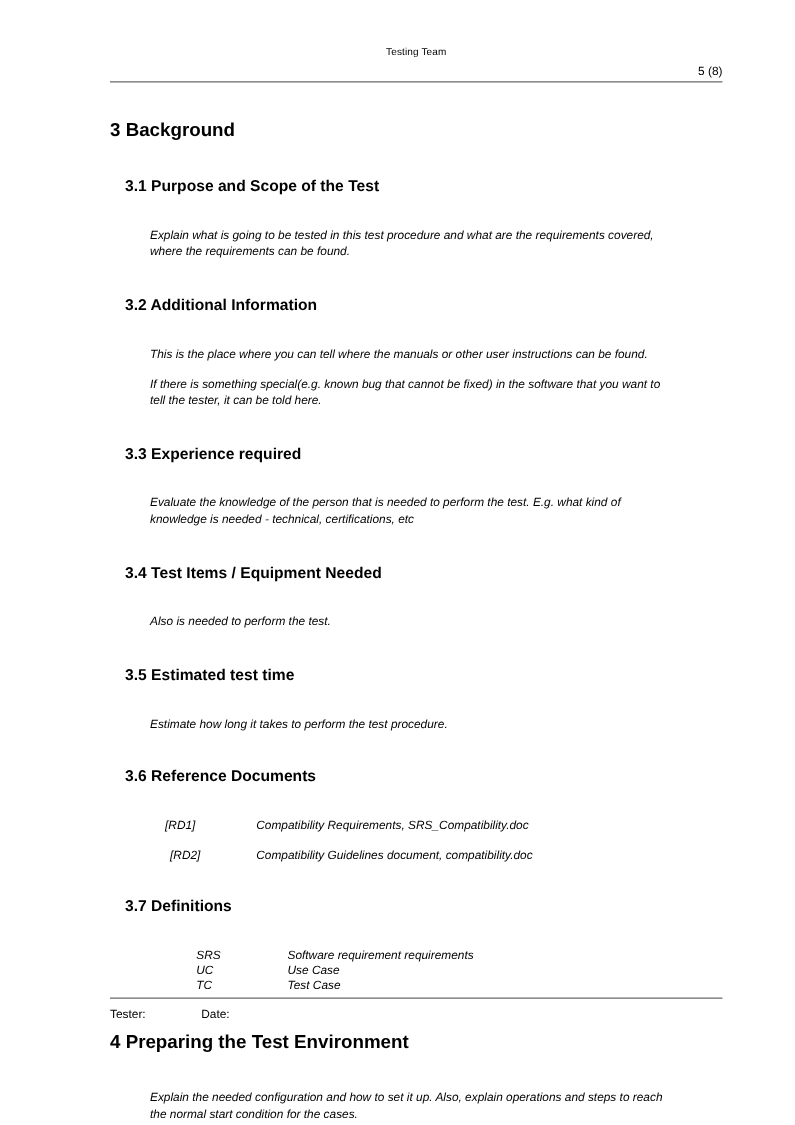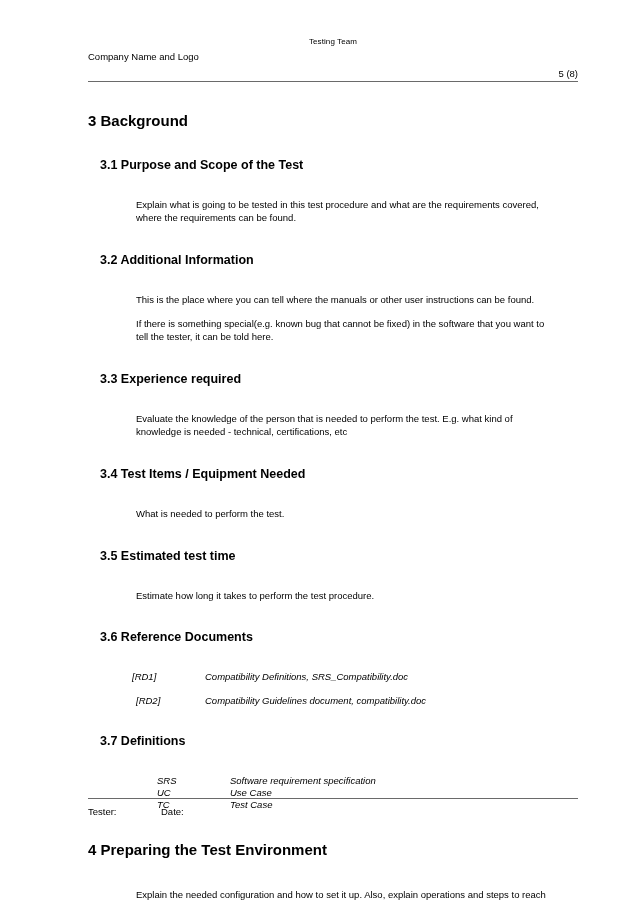--- a/index.html
+++ b/index.html
@@ -67,23 +67,24 @@
     font-weight: bold;
     margin: 12px;
     line-height: 1.2;
   }
   .sp-h1-top { height: 30px; }
   .sp-h2-top { height: 16px; }
   .sp-h2-top-tight { height: 14px; }
 
   
   .body-indent {
-    margin-left: 48px;
+    margin-left: 32px;
     width: 415px;
     font-size: 9.5px;
+    font-style: italic;
     line-height: 1.35;
   }
   .para-gap { height: 12px; }
   .after-head { height: 14px; }
 
   
   .ref-row {
     margin-left: 44px;
     font-size: 9.5px;
     font-style: italic;
@@ -136,21 +137,20 @@
 <body>
 
 <div class="page">
 
   <div class="content">
 
     <div>
       <div class="header-center">
         <div class="header-dept">Testing Team</div>
       </div>
-      <div class="header-company">Company Name and Logo</div>
       <div class="header-pageno">5 (8)</div>
       <div class="rule"></div>
     </div>
 
     <div class="sp-h1-top"></div>
     <h1 class="sec">3 Background</h1>
 
     <div class="sp-h2-top"></div>
     <h2 class="sub">3.1 Purpose and Scope of the Test</h2>
     <div class="after-head"></div>
@@ -164,46 +164,46 @@
     <div class="body-indent">If there is something special(e.g. known bug that cannot be fixed) in the software that you want to tell the tester, it can be told here.</div>
 
     <div class="sp-h2-top"></div>
     <h2 class="sub">3.3 Experience required</h2>
     <div class="after-head"></div>
     <div class="body-indent">Evaluate the knowledge of the person that is needed to perform the test. E.g. what kind of knowledge is needed - technical, certifications, etc</div>
 
     <div class="sp-h2-top"></div>
     <h2 class="sub">3.4 Test Items / Equipment Needed</h2>
     <div class="after-head"></div>
-    <div class="body-indent">What is needed to perform the test.</div>
+    <div class="body-indent">Also is needed to perform the test.</div>
 
     <div class="sp-h2-top"></div>
     <h2 class="sub">3.5 Estimated test time</h2>
     <div class="after-head"></div>
     <div class="body-indent">Estimate how long it takes to perform the test procedure.</div>
 
     <div class="sp-h2-top"></div>
     <h2 class="sub">3.6 Reference Documents</h2>
     <div class="after-head"></div>
     <div class="ref-row">
       <span class="key">[RD1]</span>
-      <span>Compatibility Definitions, SRS_Compatibility.doc</span>
+      <span>Compatibility Requirements, SRS_Compatibility.doc</span>
     </div>
     <div class="ref-gap"></div>
     <div class="ref-row rd2">
       <span class="key">[RD2]</span>
       <span>Compatibility Guidelines document, compatibility.doc</span>
     </div>
 
     <div class="sp-h2-top-tight"></div>
     <h2 class="sub">3.7 Definitions</h2>
     <div class="after-head"></div>
     <div class="def-row">
       <span class="key">SRS</span>
-      <span>Software requirement specification</span>
+      <span>Software requirement requirements</span>
     </div>
     <div class="def-row">
       <span class="key">UC</span>
       <span>Use Case</span>
     </div>
     <div class="def-row">
       <span class="key">TC</span>
       <span>Test Case</span>
     </div>
 

